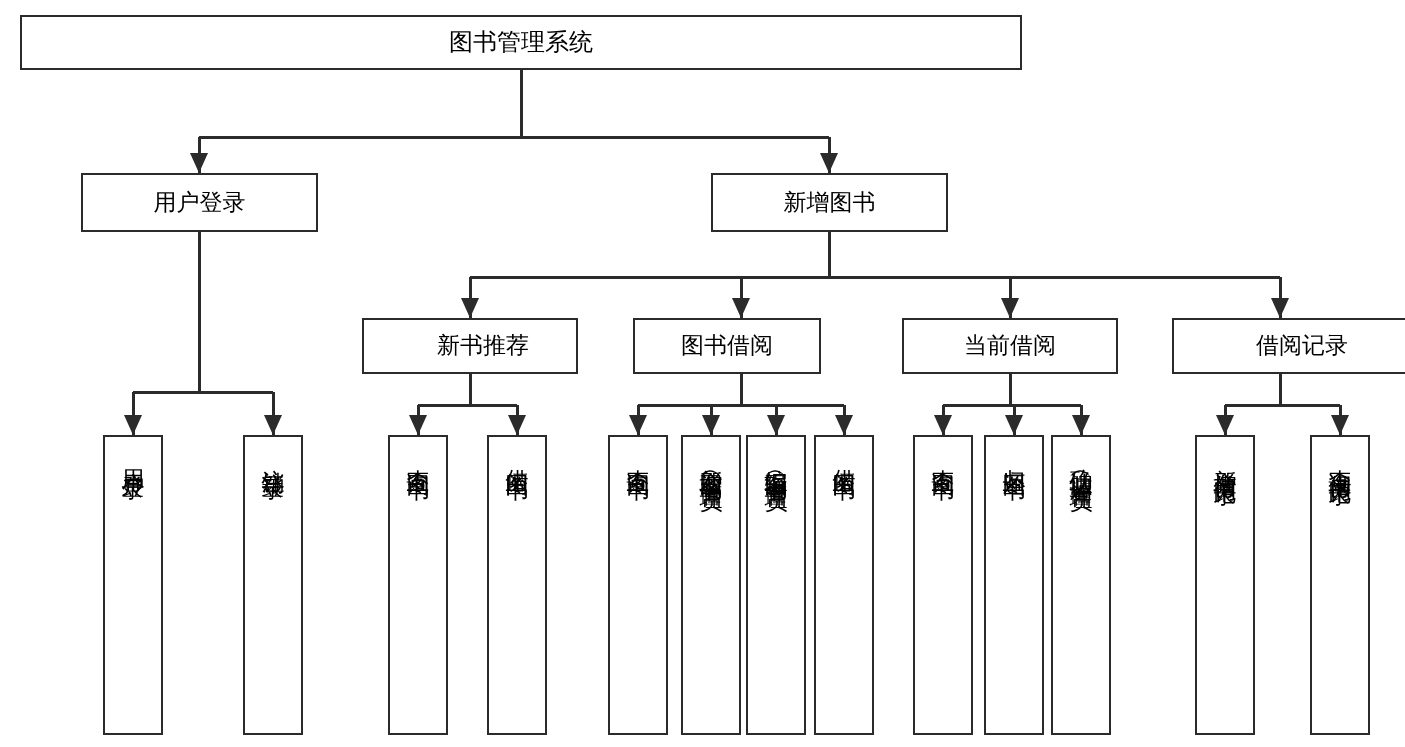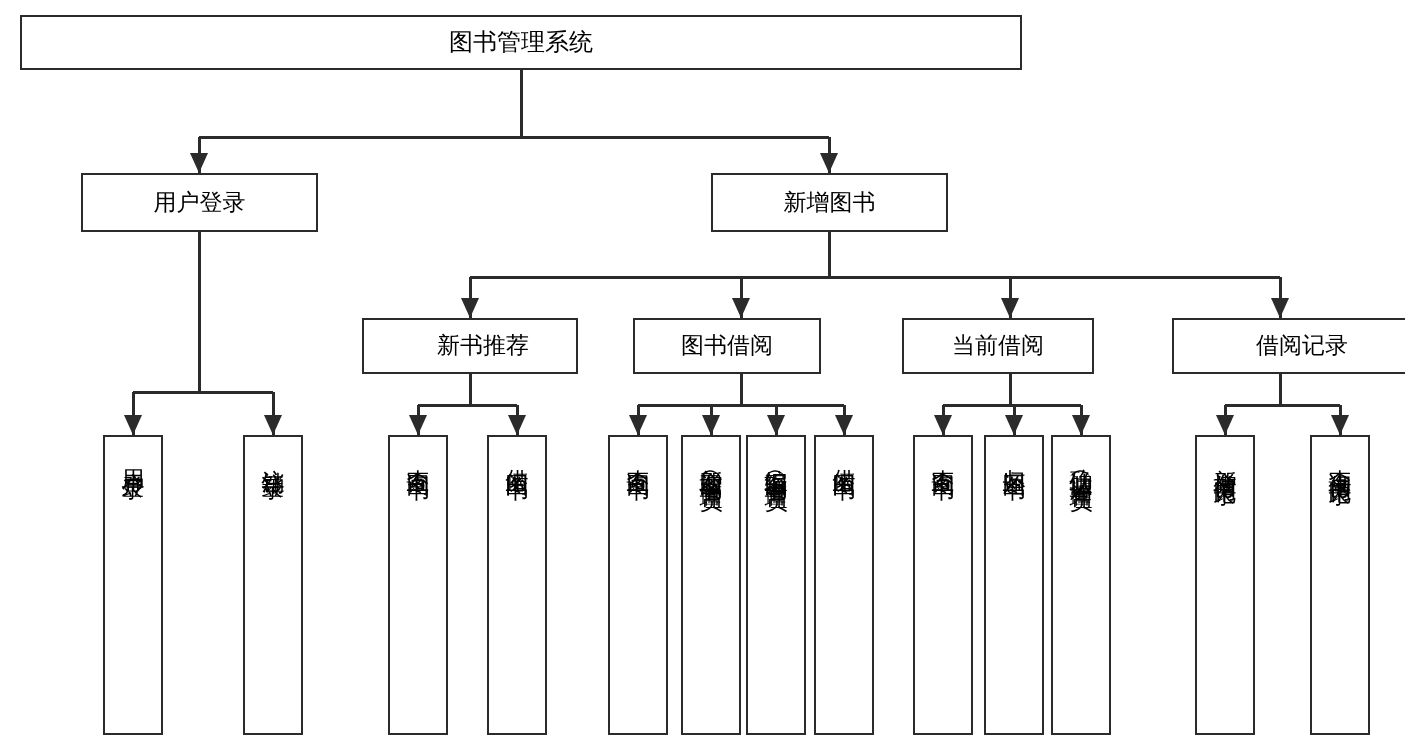--- a/index.html
+++ b/index.html
@@ -142,21 +142,21 @@
       </div>
       <div class="node horiz" style="left: 711px; top: 173px; width: 237px; height: 59px;">
         <span class="label">新增图书</span>
       </div>
       <div class="node horiz" style="left: 362px; top: 318px; width: 216px; height: 56px; padding-left: 26px;">
         <span class="label">新书推荐</span>
       </div>
       <div class="node horiz" style="left: 633px; top: 318px; width: 188px; height: 56px;">
         <span class="label">图书借阅</span>
       </div>
-      <div class="node horiz" style="left: 902px; top: 318px; width: 192px; height: 56px;">
+      <div class="node horiz" style="left: 902px; top: 318px; width: 216px; height: 56px;">
         <span class="label">当前借阅</span>
       </div>
       <div class="node horiz" style="left: 1172px; top: 318px; width: 260px; height: 56px;">
         <span class="label">借阅记录</span>
       </div>
       <div class="node vert" style="left: 103px; top: 435px; width: 60px; height: 300px;">
         <span class="label">用户登录</span>
       </div>
       <div class="node vert" style="left: 243px; top: 435px; width: 60px; height: 300px;">
         <span class="label">注销登录</span>

